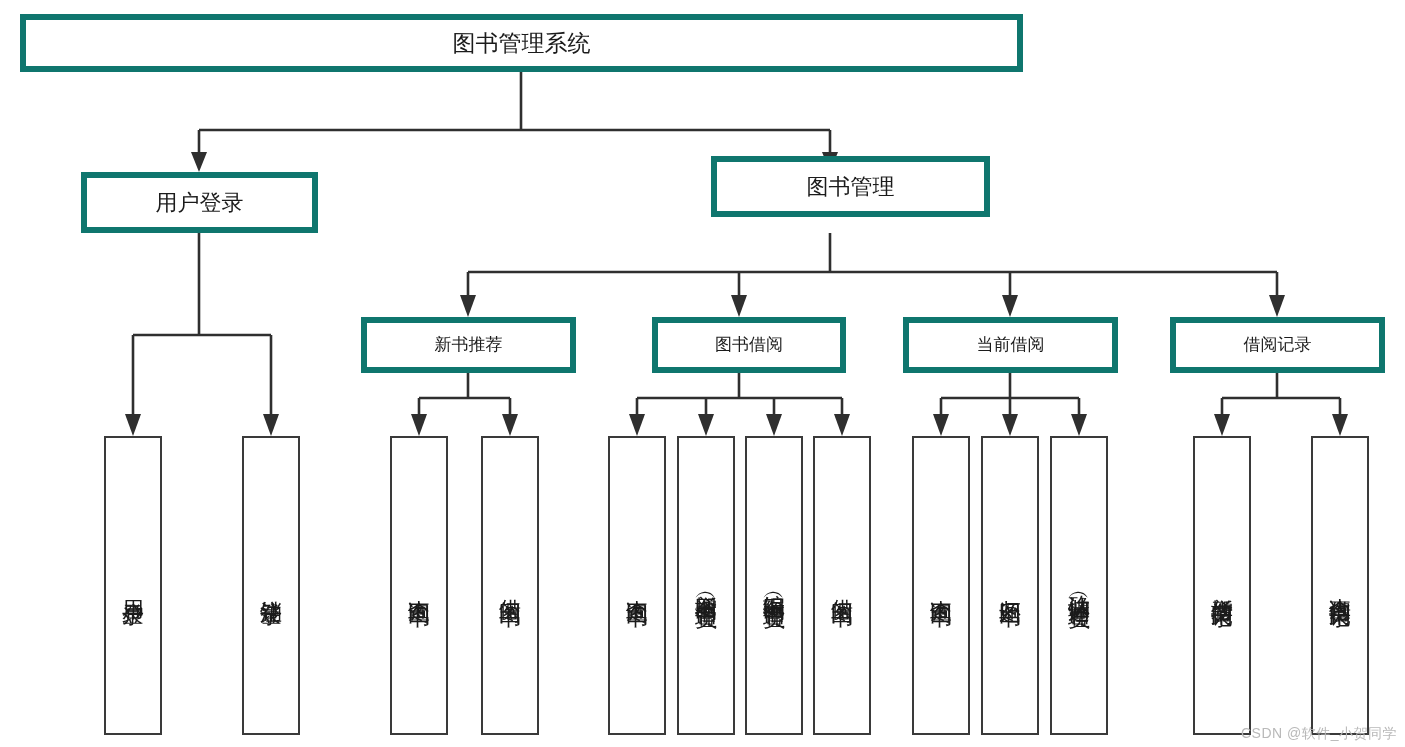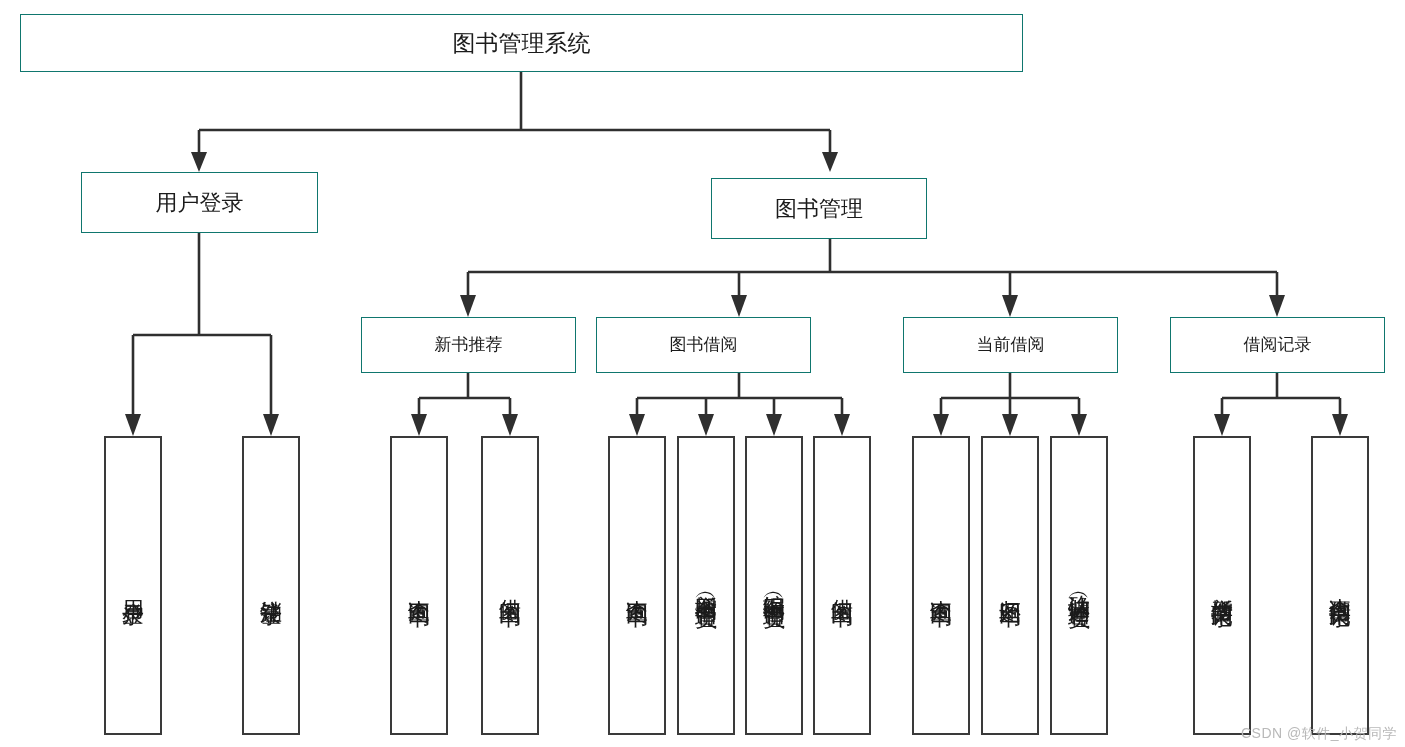--- a/index.html
+++ b/index.html
@@ -13,21 +13,21 @@
     position:relative;
   }
   #diagram{
     position:absolute;left:0;top:0;width:1405px;height:747px;
   }
   
   .node{
     position:absolute;
     box-sizing:border-box;
     background:#ffffff;
-    border:1px solid #0f766e;
+    border:6px solid #0f766e;
     display:flex;
     align-items:center;
     justify-content:center;
     color:#1b1b1b;
     line-height:1.05;
   }
   .node.root{
     font-size:23px;
   }
   .node.level2{
@@ -139,29 +139,29 @@
   </svg>
 
   <div class="node root" style="left:20px;top:14px;width:1003px;height:58px;">
     <span>图书管理系统</span>
   </div>
 
   <div class="node level2" style="left:81px;top:172px;width:237px;height:61px;">
     <span>用户登录</span>
   </div>
 
-  <div class="node level2" style="left:711px;top:178px;width:216px;height:61px;">
+  <div class="node level2" style="left:711px;top:156px;width:279px;height:61px;">
     <span>图书管理</span>
   </div>
 
   <div class="node level3" style="left:361px;top:317px;width:215px;height:56px;">
     <span>新书推荐</span>
   </div>
 
-  <div class="node level3" style="left:596px;top:317px;width:215px;height:56px;">
+  <div class="node level3" style="left:652px;top:317px;width:194px;height:56px;">
     <span>图书借阅</span>
   </div>
 
   <div class="node level3" style="left:903px;top:317px;width:215px;height:56px;">
     <span>当前借阅</span>
   </div>
 
   <div class="node level3" style="left:1170px;top:317px;width:215px;height:56px;">
     <span>借阅记录</span>
   </div>

